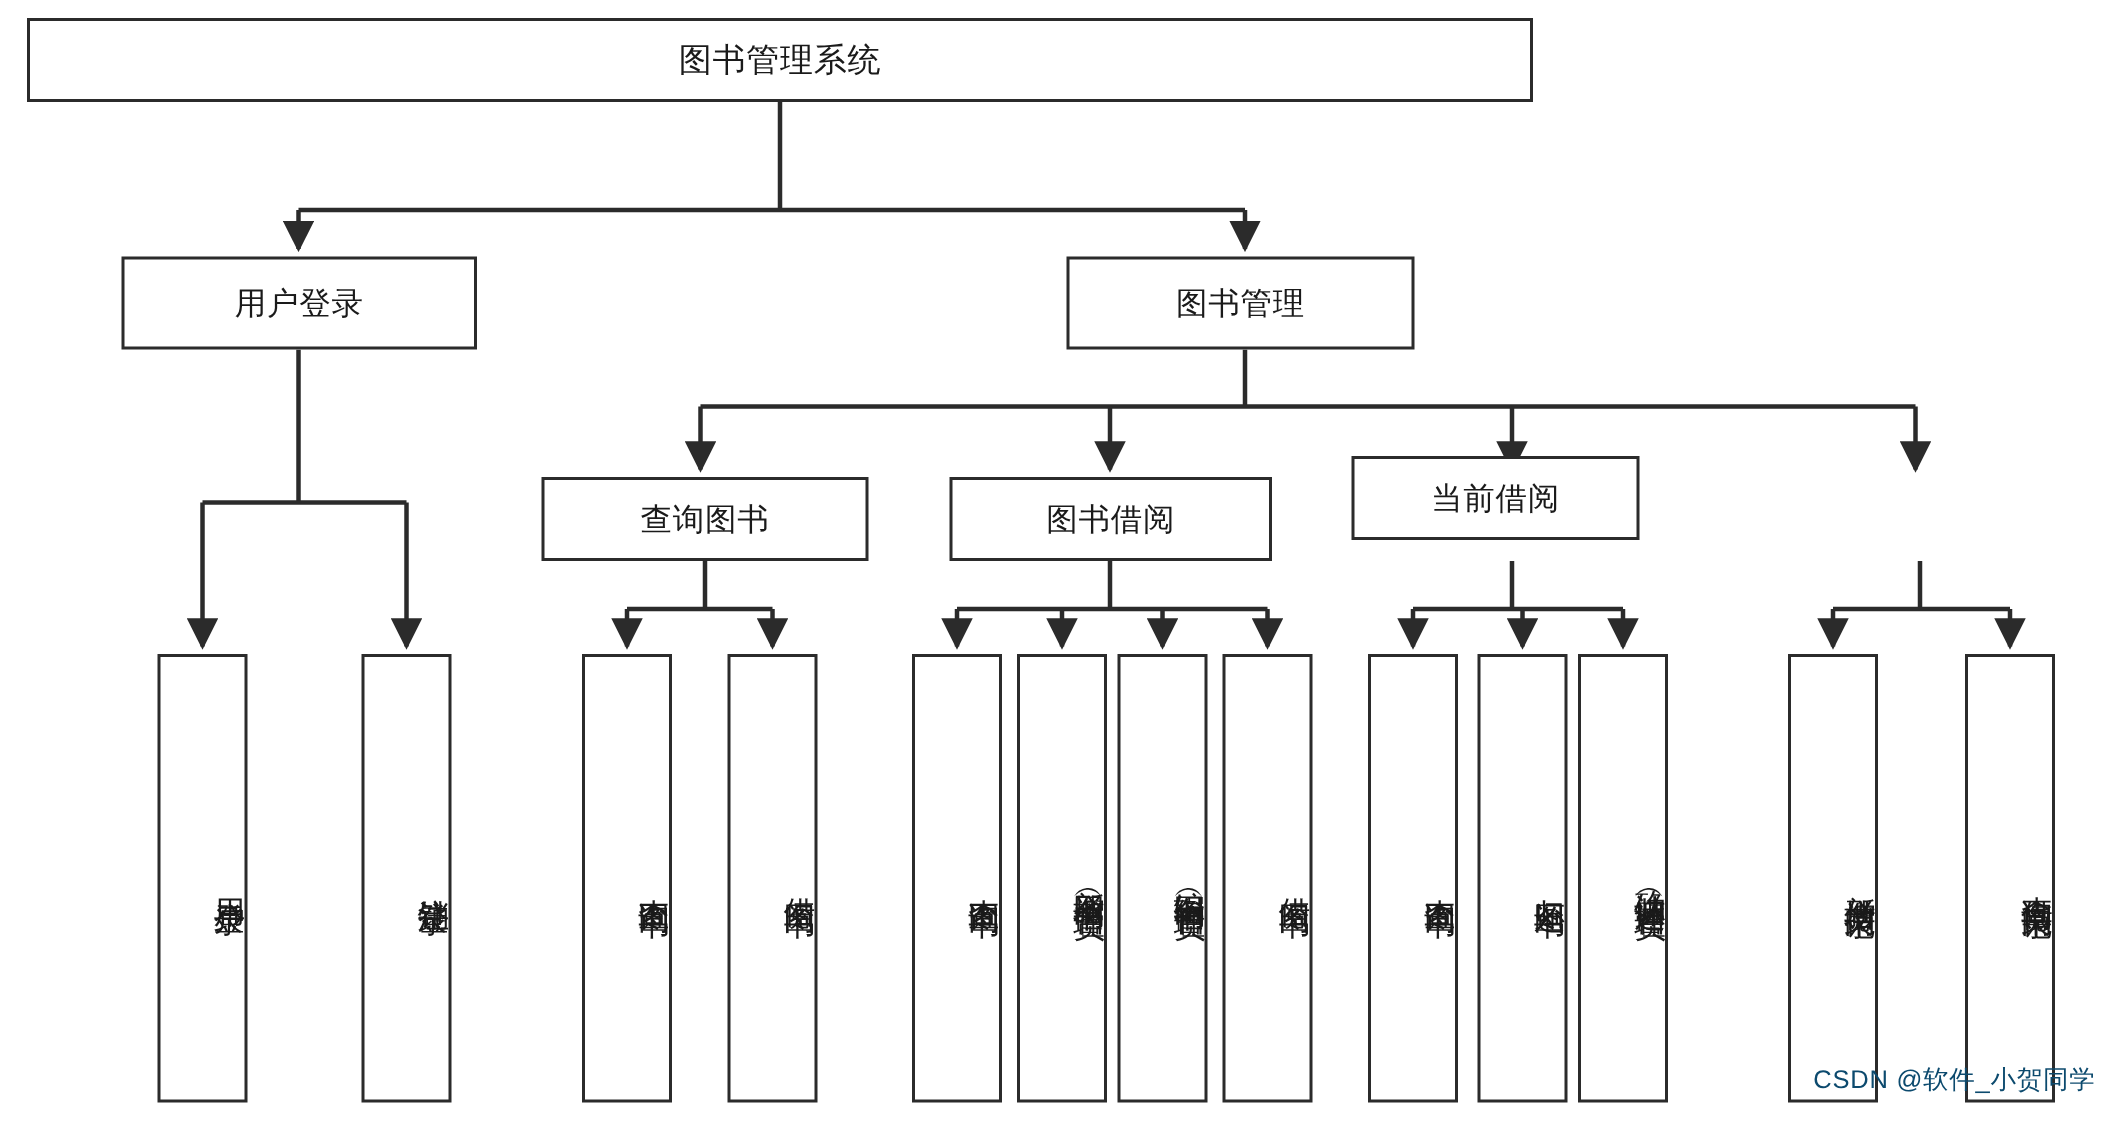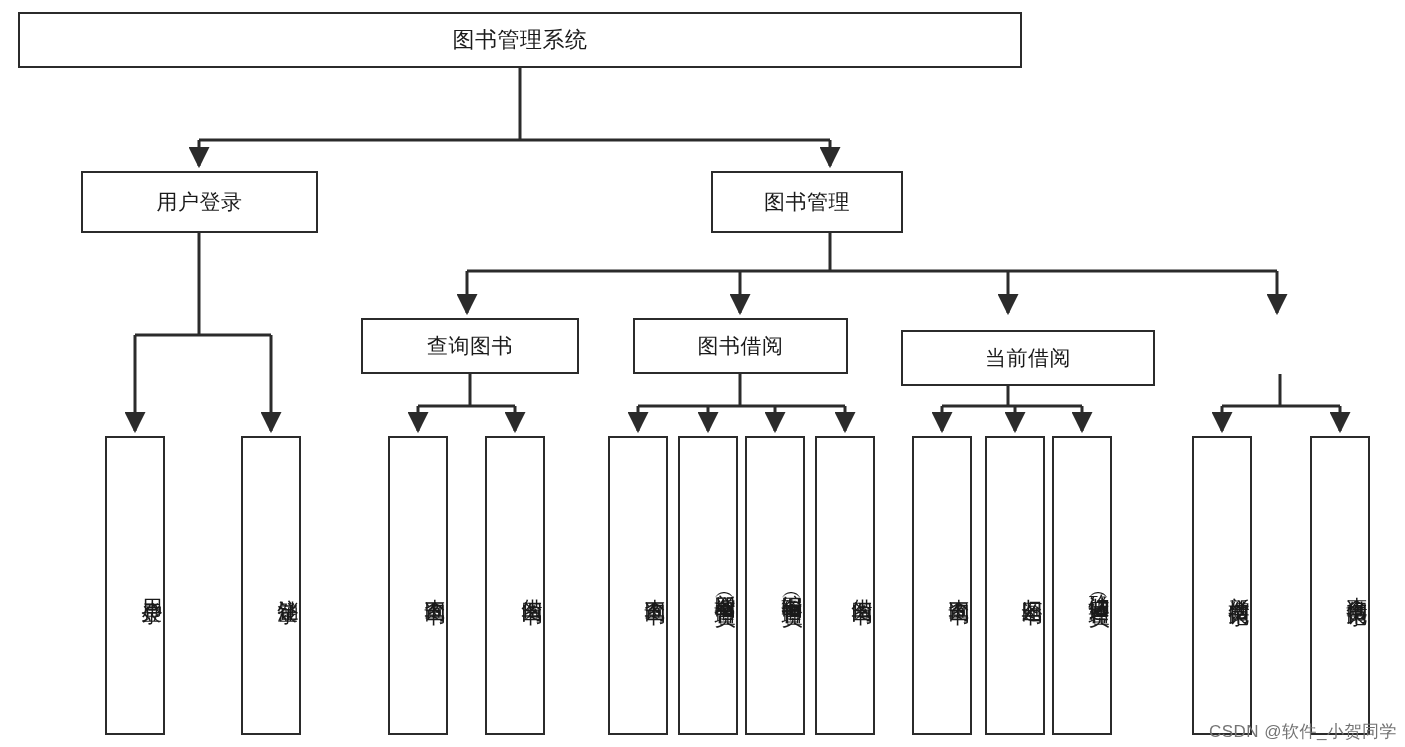--- a/index.html
+++ b/index.html
@@ -53,23 +53,23 @@
     text-orientation: upright;
     line-height: 1.08;
     white-space: nowrap;
   }
   #root-node {
     font-size: 22px;
   }
   #watermark {
     position: absolute;
     right: 8px;
-    bottom: 4px;
+    bottom: 16px;
     font-size: 17px;
-    color: #737373;
+    color: #0c4a6e;
     letter-spacing: 0.5px;
     white-space: nowrap;
   }
 </style>
 </head>
 <body>
 
 <div id="canvas">
 
   <svg id="edges" viewBox="0 0 1405 747" xmlns="http://www.w3.org/2000/svg">
@@ -122,31 +122,31 @@
     </g>
   </svg>
 
   <div class="node h" id="root-node" style="left: 18px; top: 12px; width: 1004px; height: 56px;">
     <span>图书管理系统</span>
   </div>
 
   <div class="node h" style="left: 81px; top: 171px; width: 237px; height: 62px;">
     <span>用户登录</span>
   </div>
-  <div class="node h" style="left: 711px; top: 171px; width: 192px; height: 62px;">
+  <div class="node h" style="left: 711px; top: 171px; width: 232px; height: 62px;">
     <span>图书管理</span>
   </div>
 
   <div class="node h" style="left: 361px; top: 318px; width: 218px; height: 56px;">
     <span>查询图书</span>
   </div>
   <div class="node h" style="left: 633px; top: 318px; width: 215px; height: 56px;">
     <span>图书借阅</span>
   </div>
-  <div class="node h" style="left: 901px; top: 330px; width: 254px; height: 56px;">
+  <div class="node h" style="left: 901px; top: 304px; width: 192px; height: 56px;">
     <span>当前借阅</span>
   </div>
 
   <div class="node v" style="left: 105px; top: 436px; width: 60px; height: 299px;">
     <span class="vtxt">用户登录</span>
   </div>
   <div class="node v" style="left: 241px; top: 436px; width: 60px; height: 299px;">
     <span class="vtxt">注销登录</span>
   </div>
   <div class="node v" style="left: 388px; top: 436px; width: 60px; height: 299px;">

